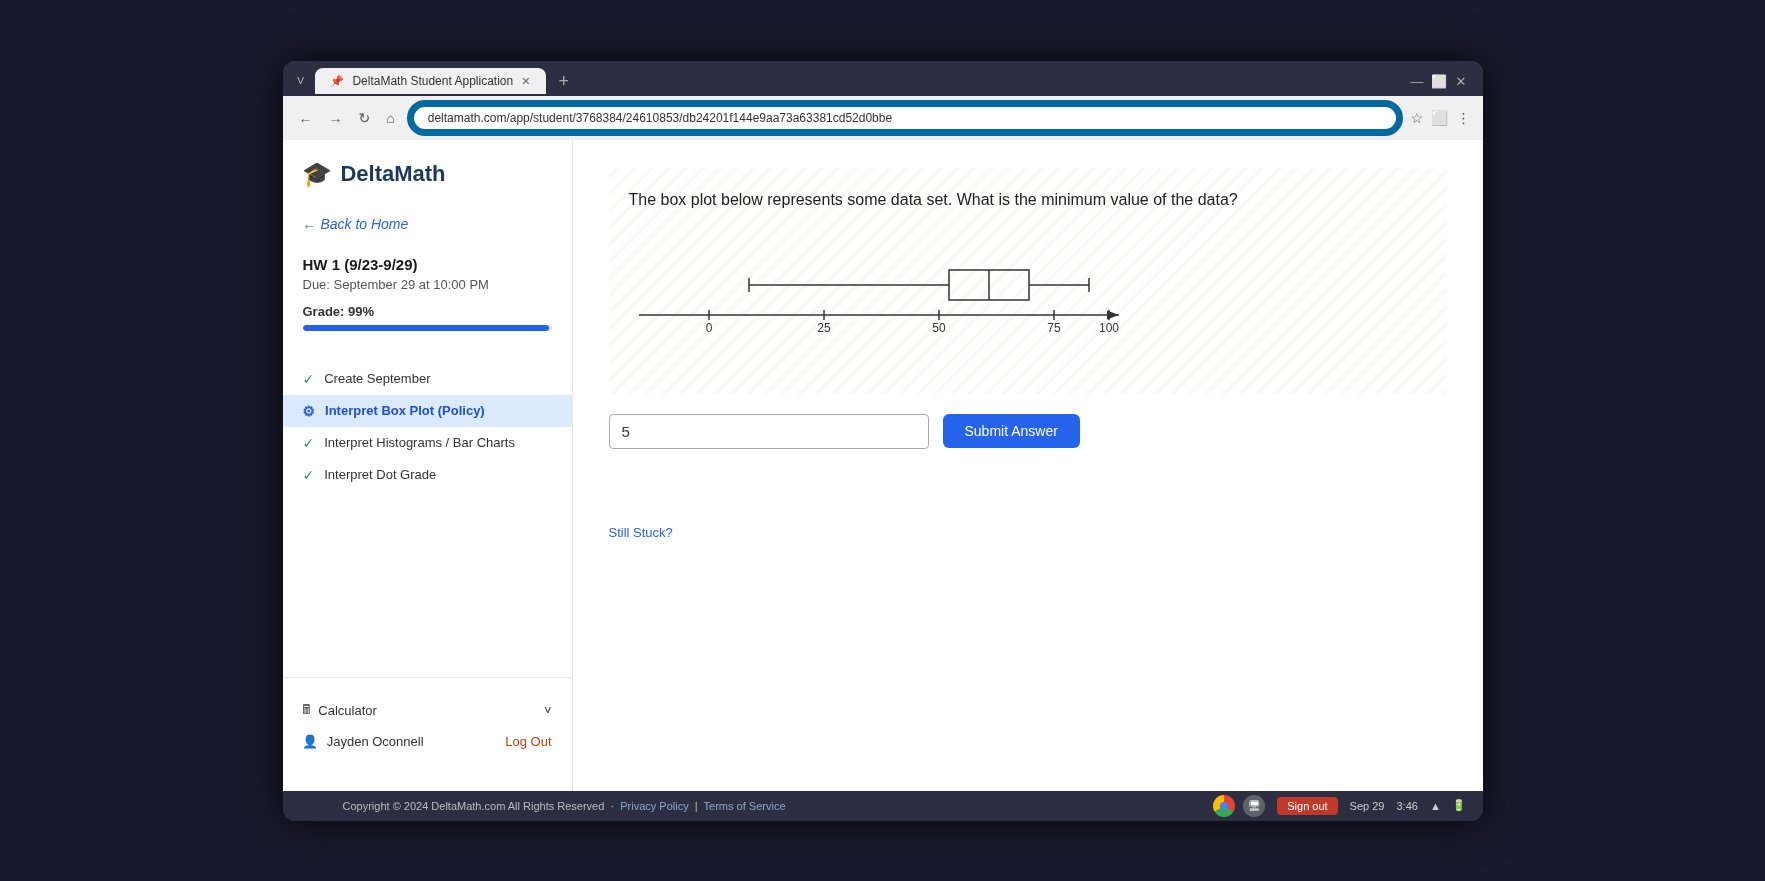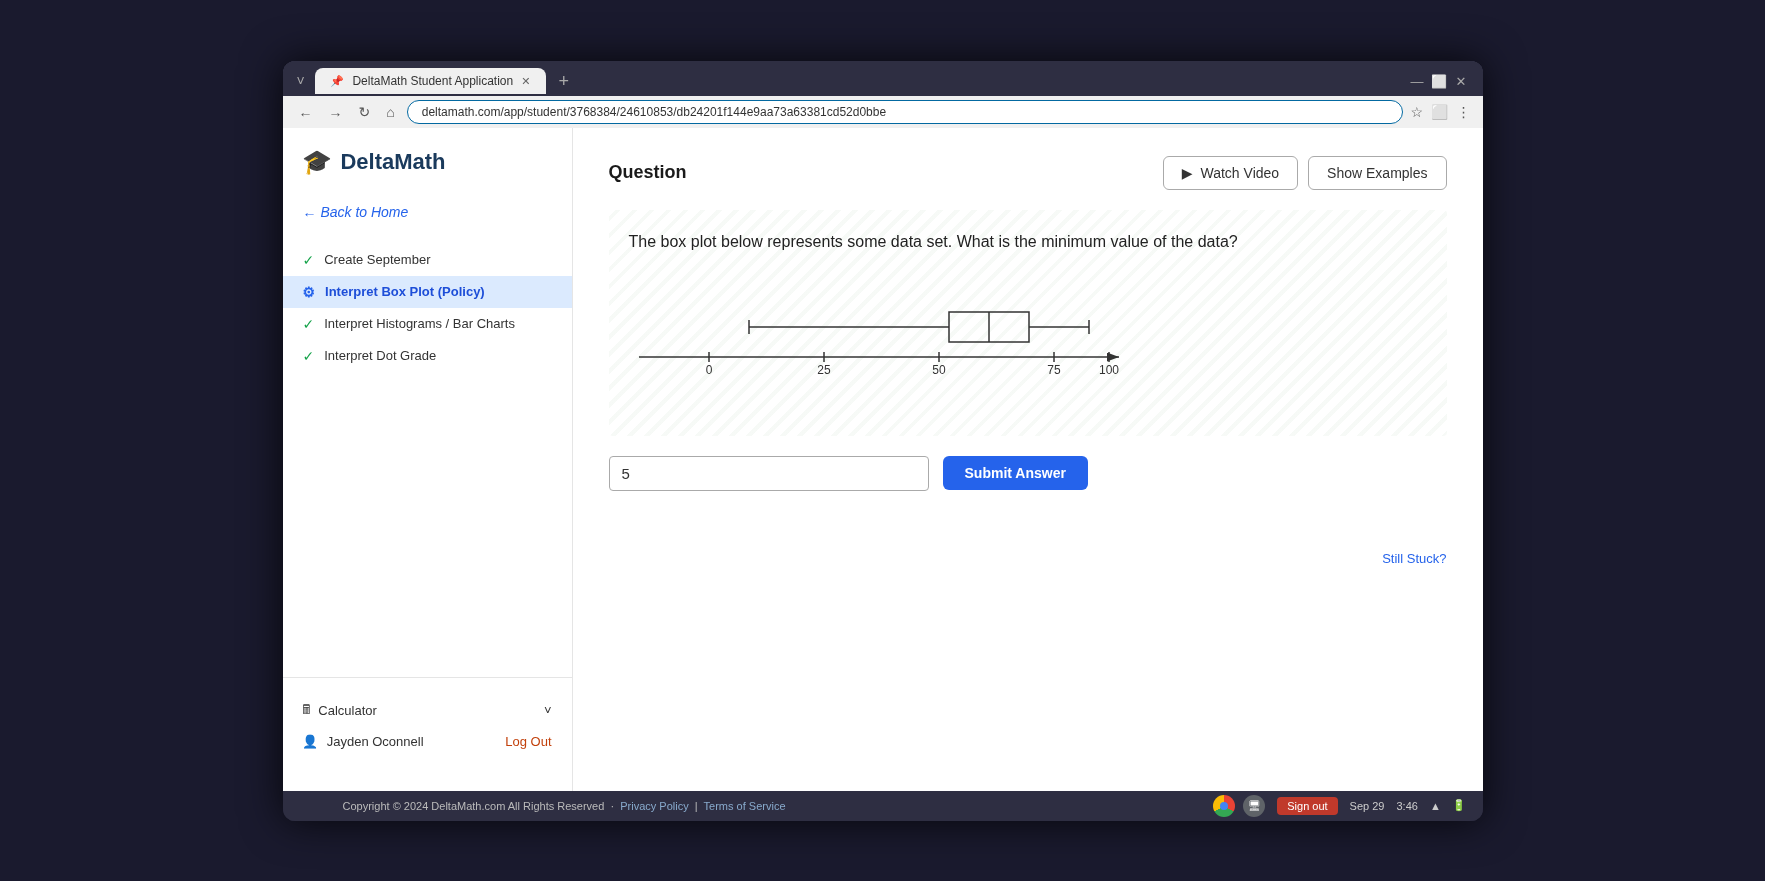--- a/index.html
+++ b/index.html
@@ -85,21 +85,21 @@
     .nav-btn {
       color: #555;
       font-size: 14px;
       cursor: pointer;
       padding: 2px 4px;
     }
 
     .url-input {
       flex: 1;
       background: white;
-      border: 1px solid #0369a1;
+      border: 7px solid #0369a1;
       border-radius: 20px;
       padding: 4px 14px;
       font-size: 12px;
       color: #333;
     }
 
     .browser-actions {
       display: flex;
       gap: 8px;
       align-items: center;
@@ -351,26 +351,26 @@
     }
 
     .submit-btn {
       padding: 9px 22px;
       background: #2563eb;
       color: white;
       border: none;
       border-radius: 6px;
       font-size: 14px;
       cursor: pointer;
-      font-weight: 700;
+      font-weight: 400;
     }
 
     .still-stuck {
-      text-align: right;
-      margin-top: 60px;
+      text-align: left;
+      margin-top: 76px;
       font-size: 13px;
       color: #2563eb;
       cursor: pointer;
     }
 
     
     .page-footer {
       background: #2e2e42;
       display: flex;
       align-items: center;
@@ -487,20 +487,28 @@
     <div class="sidebar">
       <div class="logo">
         <span class="logo-icon">🎓</span>
         <span>DeltaMath</span>
       </div>
 
       <a class="back-link">
         <span>← Back to Home</span>
       </a>
 
+      <div class="hw-section">
+        <div class="hw-title">HW 1 (9/23-9/29)</div>
+        <div class="hw-due">Due: September 29 at 10:00 PM</div>
+        <div class="grade-label">Grade: 99%</div>
+        <div class="grade-bar">
+          <div class="grade-fill" style="width: 99%"></div>
+        </div>
+      </div>
 
       <div class="nav-items">
         <div class="nav-item">
           <span class="check-icon">✓</span>
           <span>Create September</span>
         </div>
         <div class="nav-item active">
           <span class="spinner-icon">⚙</span>
           <span>Interpret Box Plot (Policy)</span>
         </div>
@@ -526,32 +534,20 @@
           <div style="display:flex;align-items:center;gap:8px;">
             <span>👤</span>
             <span>Jayden Oconnell</span>
           </div>
           <span class="logout-btn">Log Out</span>
         </div>
       </div>
     </div>
 
     <div class="main-content">
-      <div class="question-header">
-        <span class="question-title">Question</span>
-        <div class="header-buttons">
-          <button class="btn-watch">
-            <span>▶</span>
-            <span>Watch Video</span>
-          </button>
-          <button class="btn-examples">
-            <span>Show Examples</span>
-          </button>
-        </div>
-      </div>
 
       <div class="striped-bg">
         <p class="question-text">The box plot below represents some data set. What is the minimum value of the data?</p>
 
         <div class="boxplot-container">
           <svg width="520" height="100" viewBox="0 0 520 100">
 
             <line x1="30" y1="75" x2="490" y2="75" stroke="#333" stroke-width="1.5" marker-end="url(#arrowhead)"></line>
             <line x1="30" y1="75" x2="10" y2="75" stroke="#333" stroke-width="1.5"></line>
 

